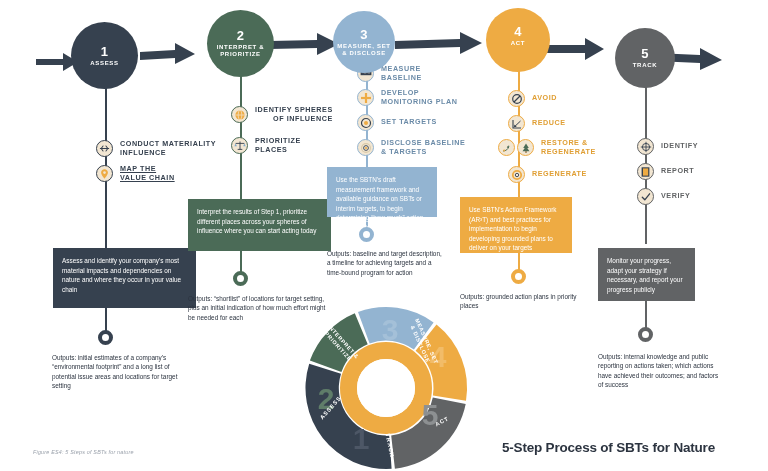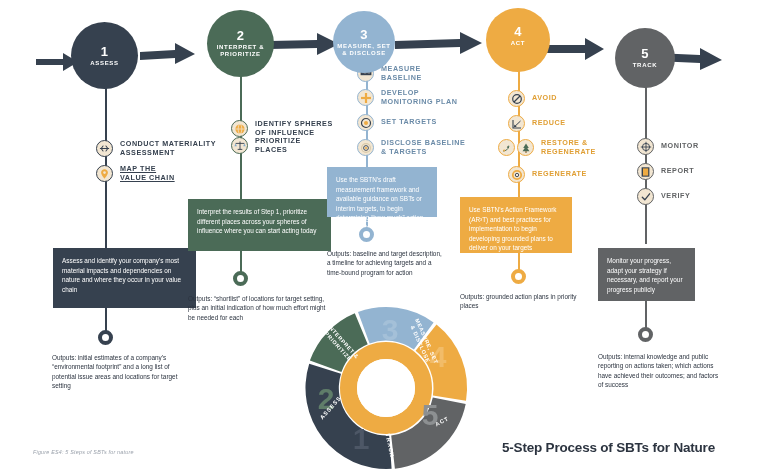--- a/index.html
+++ b/index.html
@@ -101,21 +101,21 @@
 
   <div class="sub" style="left:96px;top:140px;">
     <span class="ico" style="border-color:#36414f;">
       <svg width="11" height="11" viewBox="0 0 12 12">
           <path d="M1 6h10" stroke="#36414f" stroke-width="1.1" fill="none"></path>
           <path d="M4.4 3.3 L2.4 6 L4.4 8.7" stroke="#36414f" stroke-width="1.1" fill="none" stroke-linecap="round" stroke-linejoin="round"></path>
           <path d="M7.6 3.3 L9.6 6 L7.6 8.7" stroke="#36414f" stroke-width="1.1" fill="none" stroke-linecap="round" stroke-linejoin="round"></path>
         </svg>
     </span>
     <span class="sub-lbl" style="color:#36414f;">CONDUCT MATERIALITY
-ASSESSMENT</span>
+INFLUENCE</span>
   </div>
 
   <div class="sub" style="left:96px;top:165px;">
     <span class="ico" style="border-color:#36414f;">
       <svg width="11" height="12" viewBox="0 0 11 12">
           <path d="M5.5 1.2c-2 0-3.4 1.5-3.4 3.4 0 2.4 3.4 6.2 3.4 6.2s3.4-3.8 3.4-6.2c0-1.9-1.4-3.4-3.4-3.4z" fill="#eeab43"></path>
           <circle cx="5.5" cy="4.6" r="1.3" fill="#f2e6d2"></circle>
         </svg>
     </span>
     <span class="sub-lbl" style="color:#36414f;text-decoration:underline;">MAP THE
@@ -130,21 +130,21 @@
   <div class="outtxt" style="left:52px;top:353px;width:142px;">Outputs: initial estimates of a company's “environmental footprint” and a long list of potential issue areas and locations for target setting</div>
 
   <div class="stem" style="left:240px;top:60px;height:180px;background:#4b6b57;"></div>
 
   <div class="head-circle" style="left:207px;top:10px;width:67px;height:67px;background:#4b6b57;">
     <span class="head-num">2</span>
     <span class="head-lbl" style="white-space:pre-line;">INTERPRET &amp;
 PRIORITIZE</span>
   </div>
 
-  <div class="sub" style="left:231px;top:120px;">
+  <div class="sub" style="left:231px;top:106px;text-align:right;">
     <span class="ico" style="border-color:#4b6b57;">
       <svg width="12" height="12" viewBox="0 0 12 12">
           <circle cx="6" cy="6" r="4.6" fill="#eeab43"></circle>
           <ellipse cx="6" cy="6" rx="1.9" ry="4.6" fill="none" stroke="#f2e6d2" stroke-width=".7"></ellipse>
           <path d="M1.4 6h9.2" stroke="#f2e6d2" stroke-width=".7"></path>
         </svg>
     </span>
     <span class="sub-lbl" style="color:#36414f;">IDENTIFY SPHERES
 OF INFLUENCE</span>
   </div>
@@ -300,21 +300,21 @@
     <span class="head-lbl">TRACK</span>
   </div>
 
   <div class="sub" style="left:637px;top:138px;">
     <span class="ico" style="border-color:#616365;">
       <svg width="12" height="12" viewBox="0 0 12 12">
           <circle cx="6" cy="6" r="3.6" fill="none" stroke="#36414f" stroke-width=".9"></circle>
           <path d="M6 .8v10.4M.8 6h10.4" stroke="#36414f" stroke-width=".9"></path>
         </svg>
     </span>
-    <span class="sub-lbl" style="color:#616365;">MONITOR</span>
+    <span class="sub-lbl" style="color:#616365;">IDENTIFY</span>
   </div>
 
   <div class="sub" style="left:637px;top:163px;">
     <span class="ico" style="border-color:#616365;">
       <svg width="11" height="12" viewBox="0 0 11 12">
           <rect x="1.6" y="1.3" width="7.8" height="9.4" fill="#36414f"></rect>
           <rect x="3" y="2.4" width="5.2" height="7.2" fill="#eeab43"></rect>
         </svg>
     </span>
     <span class="sub-lbl" style="color:#616365;">REPORT</span>

